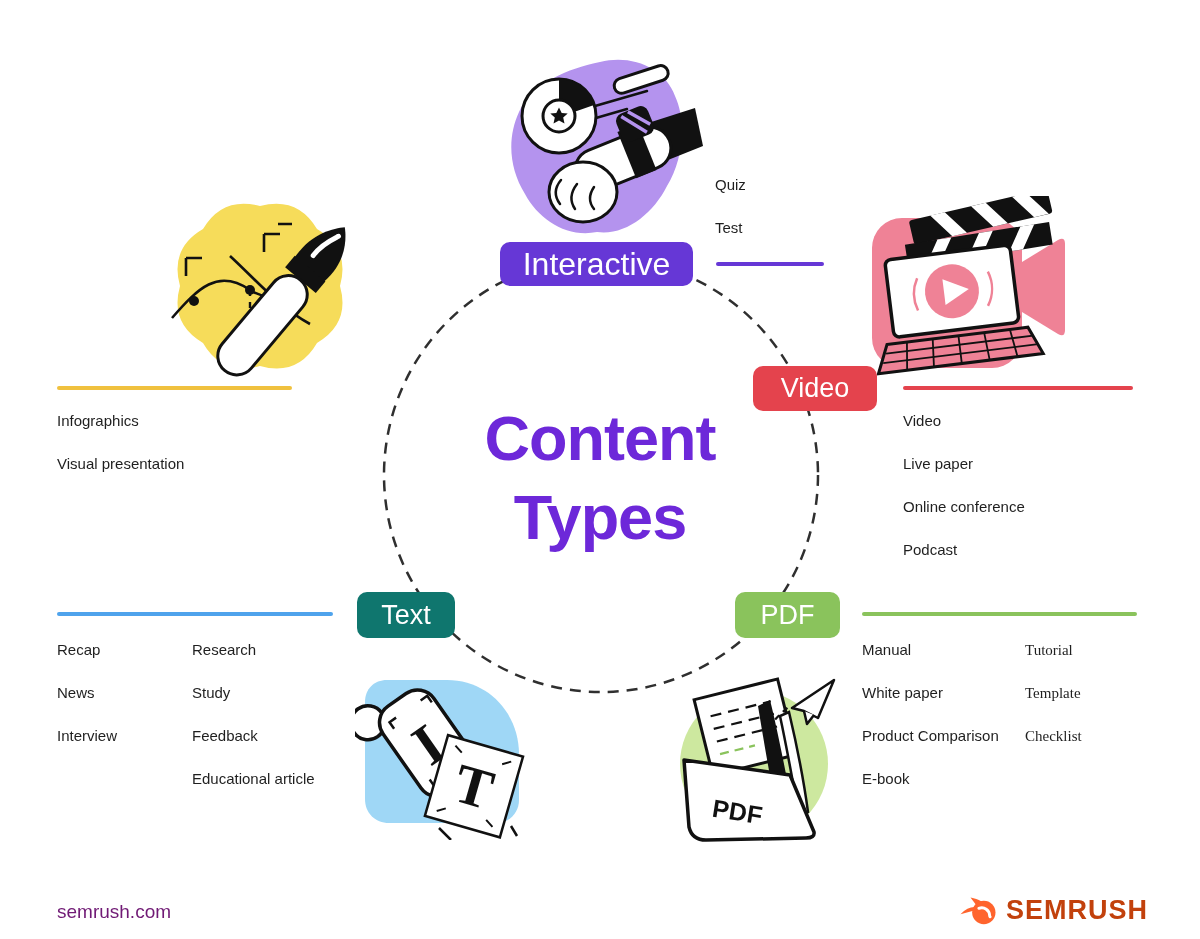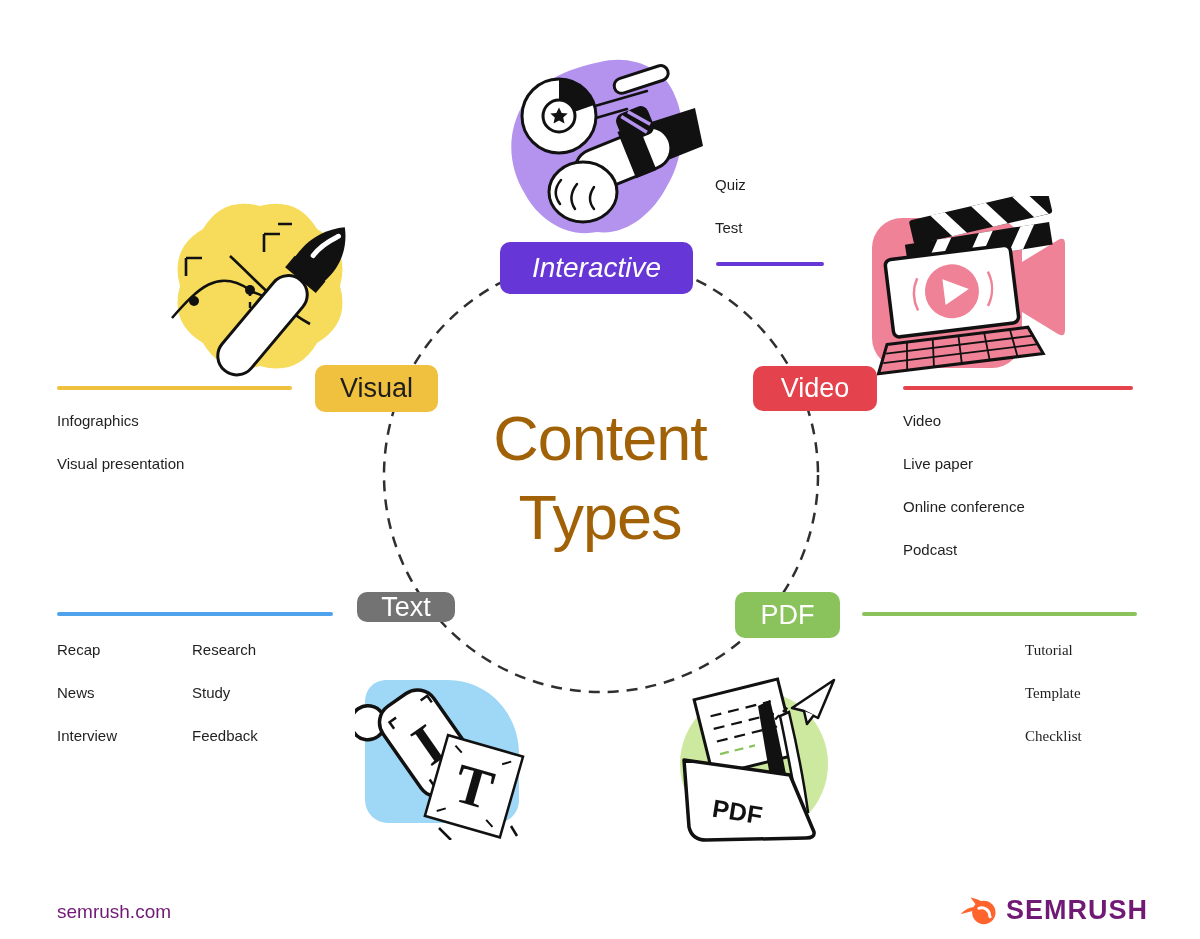--- a/index.html
+++ b/index.html
@@ -7,32 +7,32 @@
   body { font-family:"Liberation Sans", sans-serif; }
   .canvas {
     position:relative; width:1200px; height:939px; background:#ffffff;
     overflow:hidden;
   }
   
   .circle-svg { position:absolute; left:381px; top:255px; z-index:0; }
   
   .title {
     position:absolute; left:350px; top:399px; width:500px; z-index:1;
-    text-align:center; font-size:63px; line-height:79px; font-weight:400;
-    letter-spacing:-1px; color:#a16207;
+    text-align:center; font-size:63px; line-height:79px; font-weight:700;
+    letter-spacing:-1px; color:#6d28d9;
   }
   
   .pill {
     position:absolute; z-index:3; display:flex; align-items:center; justify-content:center;
     border-radius:10px; color:#ffffff; font-size:27px; font-weight:500;
   }
-  .pill-interactive { left:500px; top:242px; width:193px; height:52px; background:#6637D6; font-size:28px;font-style:italic; }
+  .pill-interactive { left:500px; top:242px; width:193px; height:44px; background:#6637D6; font-size:32px; }
   .pill-visual      { left:315px; top:365px; width:123px; height:47px; background:#F0C13E; color:#1d1d1d; }
   .pill-video       { left:753px; top:366px; width:124px; height:45px; background:#E4434D; }
-  .pill-text        { left:357px; top:592px; width:98px;  height:30px; background:#737373; }
+  .pill-text        { left:357px; top:592px; width:98px;  height:46px; background:#0f766e; }
   .pill-pdf         { left:735px; top:592px; width:105px; height:46px; background:#8AC35C; }
   
   .rule { position:absolute; height:3.5px; border-radius:2px; z-index:2; }
   .rule-interactive { left:716px; top:262px; width:108px; background:#6637D6; }
   .rule-visual      { left:57px;  top:386px; width:235px; background:#F0C13E; }
   .rule-video       { left:903px; top:386px; width:230px; background:#E4434D; }
   .rule-text        { left:57px;  top:612px; width:276px; background:#4FA3EC; }
   .rule-pdf         { left:862px; top:612px; width:275px; background:#8AC35C; }
   
   .items { position:absolute; z-index:2; }
@@ -47,41 +47,38 @@
   
   .illo { position:absolute; z-index:1; }
   .illo-interactive { left:497px; top:52px; }
   .illo-visual      { left:160px; top:196px; }
   .illo-video       { left:860px; top:196px; }
   .illo-text        { left:355px; top:650px; }
   .illo-pdf         { left:676px; top:664px; }
   
   .site { position:absolute; left:57px; top:901px; font-size:19px; color:#701a75; z-index:2; }
   .logo { position:absolute; right:52px; top:892px; display:flex; align-items:center; gap:8px; z-index:2; }
-  .logo-text { font-size:27px; font-weight:700; letter-spacing:1px; color:#701a75; }
+  .logo-text { font-size:27px; font-weight:700; letter-spacing:1px; color:#c2410c; }
 </style>
 </head>
 <body>
 
 <div class="canvas">
 
   <svg class="circle-svg" width="440" height="440">
     <circle cx="220" cy="220" r="217" fill="none" stroke="#2F2F2F" stroke-width="2.5" stroke-dasharray="11 8"></circle>
   </svg>
 
   <div class="title">
     <div>Content</div>
     <div>Types</div>
   </div>
 
   <div class="pill pill-interactive">
       <span>Interactive</span>
-    </div>
-  <div class="pill pill-visual">
-      <span>Visual</span>
     </div>
   <div class="pill pill-video">
       <span>Video</span>
     </div>
   <div class="pill pill-text">
       <span>Text</span>
     </div>
   <div class="pill pill-pdf">
       <span>PDF</span>
     </div>
@@ -108,20 +105,27 @@
   </div>
   <div class="items items-text-col1">
     <div class="item">Recap</div>
     <div class="item">News</div>
     <div class="item">Interview</div>
   </div>
   <div class="items items-text-col2">
     <div class="item">Research</div>
     <div class="item">Study</div>
     <div class="item">Feedback</div>
+    <div class="item">Educational article</div>
+  </div>
+  <div class="items items-pdf-col1">
+    <div class="item">Manual</div>
+    <div class="item">White paper</div>
+    <div class="item">Product Comparison</div>
+    <div class="item">E-book</div>
   </div>
   <div class="items items-pdf-col2">
     <div class="item">Tutorial</div>
     <div class="item">Template</div>
     <div class="item">Checklist</div>
   </div>
 
   <svg class="illo illo-interactive" width="206" height="192" viewBox="0 0 206 192">
     <path d="M103 10 C135 2 168 16 178 44 C190 70 186 108 170 134 C156 162 128 184 100 180 C70 186 42 168 28 142 C12 116 10 86 22 60 C34 32 72 16 103 10 Z" fill="#B493EE"></path>
     <polygon points="148,72 198,56 206,94 166,110" fill="#111111"></polygon>

